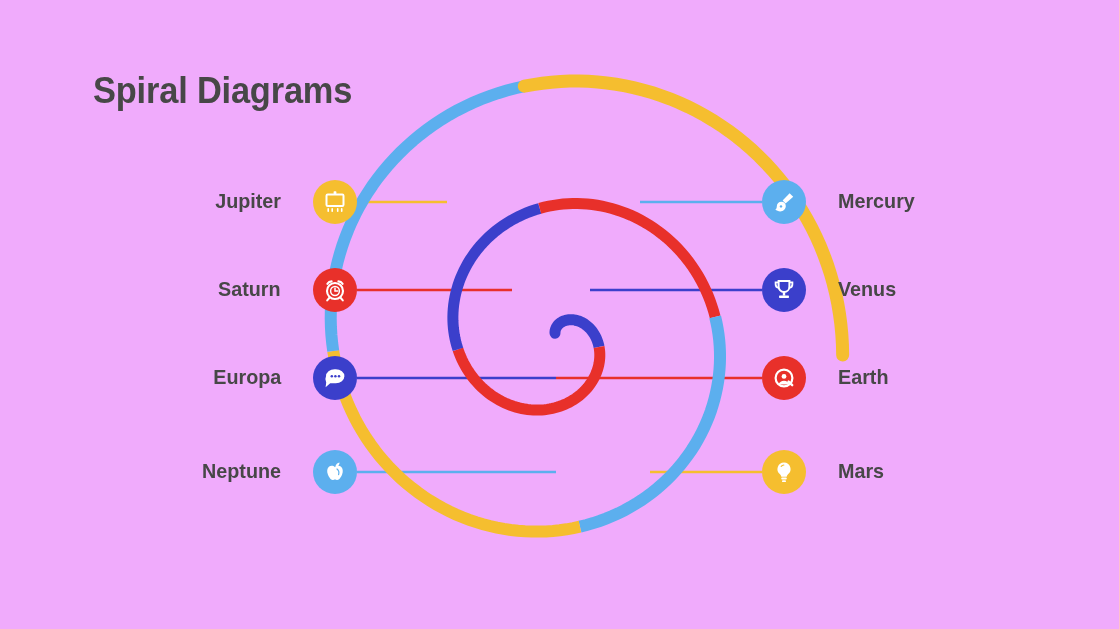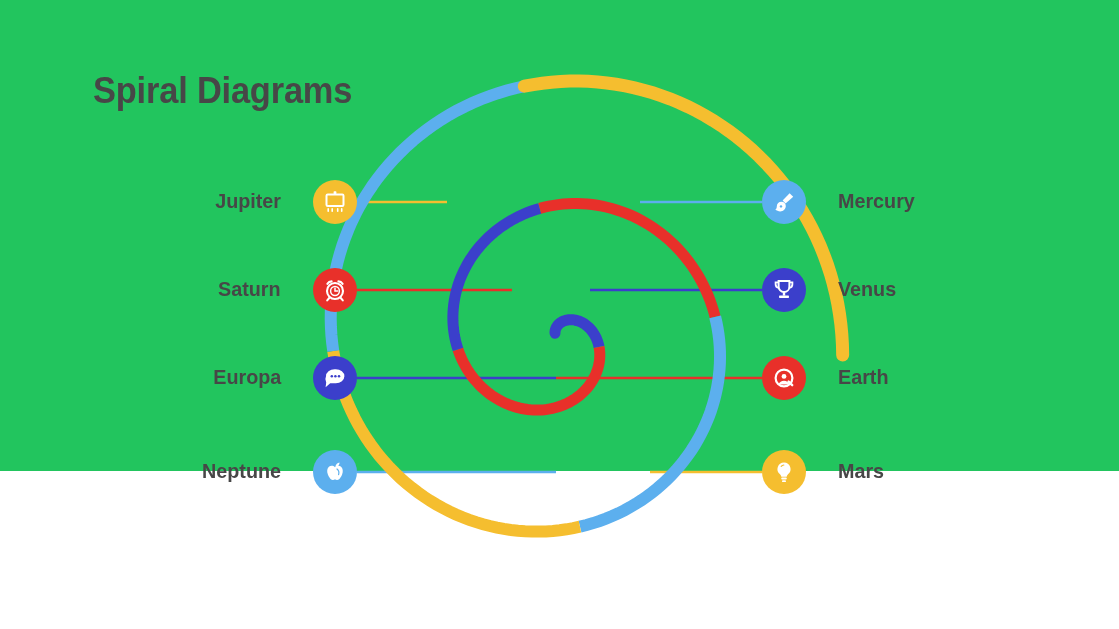--- a/index.html
+++ b/index.html
@@ -6,22 +6,22 @@
   html, body {
     width: 1119px;
     height: 629px;
     background: #ffffff;
     font-family: "Liberation Sans", sans-serif;
     overflow: hidden;
   }
   #slide {
     position: relative;
     width: 1119px;
-    height: 471px;
-    background: #22c55e;
+    height: 629px;
+    background: #f0abfc;
   }
   #page-title {
     position: absolute;
     left: 93px;
     top: 70px;
     font-size: 37px;
     font-weight: bold;
     color: #474747;
     letter-spacing: -0.2px;
     font-family: "Liberation Sans", sans-serif;

